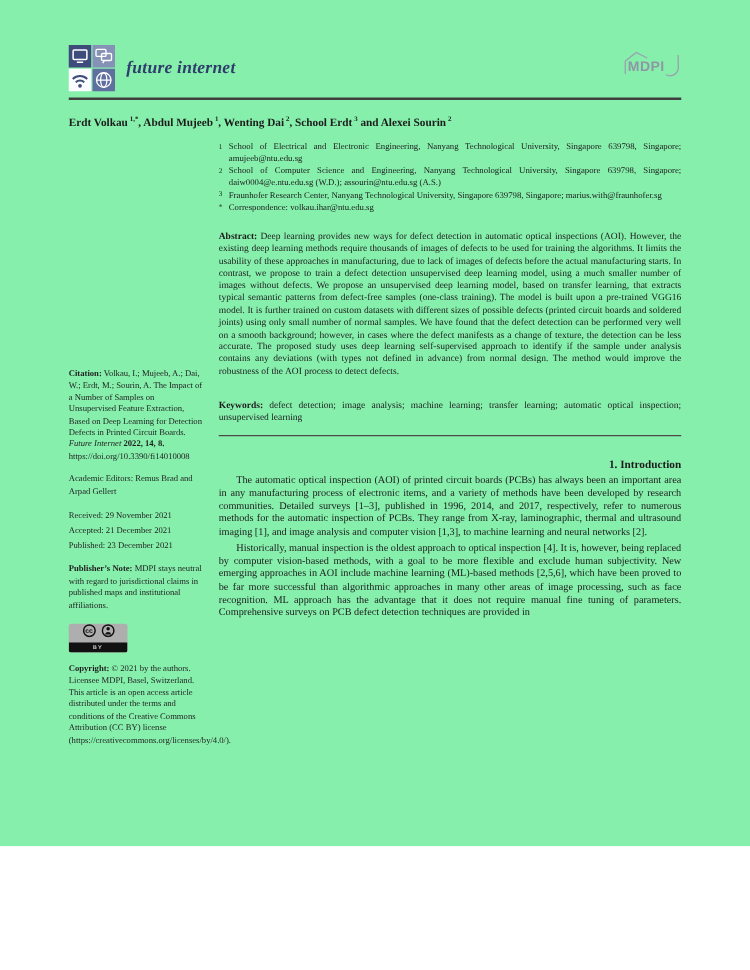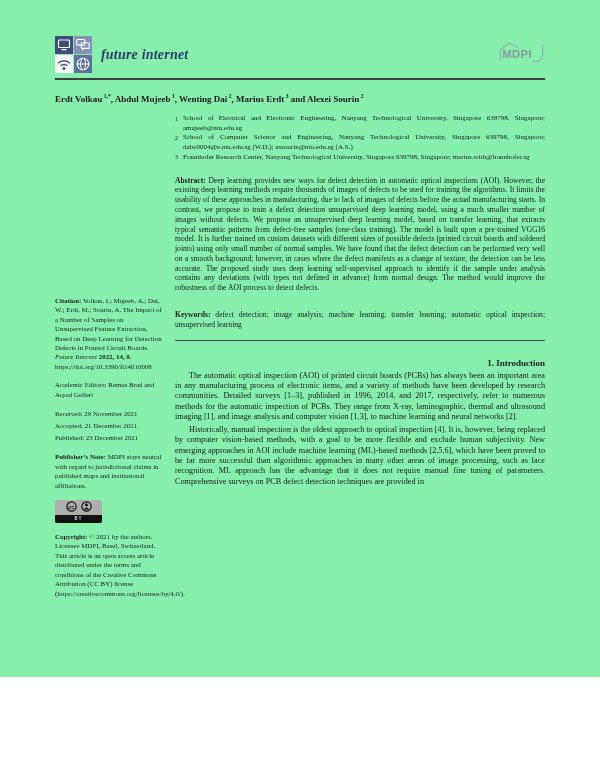--- a/index.html
+++ b/index.html
@@ -103,21 +103,21 @@
           <path d="M57 5 L57 19 C55.5 25 49 27.5 44.5 24.5" fill="none" stroke="#9aa1ad" stroke-width="1.3"></path>
           <text x="6.5" y="21.5" font-family="Liberation Sans, sans-serif" font-size="14" font-weight="bold" fill="#8f97a4" letter-spacing="0.5">MDPI</text>
         </svg>
       </div>
     </div>
     <div class="header-rule"></div>
 
 
     <p class="authors">
       
-    <span><span>Erdt Volkau</span><sup>1,*</sup><span>, </span></span><span><span>Abdul Mujeeb</span><sup>1</sup><span>, </span></span><span><span>Wenting Dai</span><sup>2</sup><span>, </span></span><span><span>Marius Erdt</span><sup>3</sup><span> and </span></span><span><span>Alexei Sourin</span><sup>2</sup><span></span></span></p>
+    <span><span>Erdt Volkau</span><sup>1,*</sup><span>, </span></span><span><span>Abdul Mujeeb</span><sup>1</sup><span>, </span></span><span><span>Wenting Dai</span><sup>2</sup><span>, </span></span><span><span>School Erdt</span><sup>3</sup><span> and </span></span><span><span>Alexei Sourin</span><sup>2</sup><span></span></span></p>
 
     <div class="columns">
 
       <div class="sidebar">
         <div class="side-block">
           <p>
             <span class="run-label">Citation:</span><span> Volkau, I.; Mujeeb, A.; Dai, W.; Erdt, M.; Sourin, A. The Impact of a Number of Samples on Unsupervised Feature Extraction, Based on Deep Learning for Detection Defects in Printed Circuit Boards. </span><span class="it">Future Internet</span><span class="bd"> 2022, 14, 8. </span><span class="doi-link">https://doi.org/10.3390/fi14010008</span>
           </p>
         </div>
         <div class="side-block">
@@ -166,20 +166,24 @@
             <div class="aff-row">
               <span class="aff-marker">2</span>
               <span class="aff-text">School of Computer Science and Engineering, Nanyang Technological University, Singapore 639798, Singapore; daiw0004@e.ntu.edu.sg (W.D.); assourin@ntu.edu.sg (A.S.)</span>
             </div>
 
             <div class="aff-row">
               <span class="aff-marker">3</span>
               <span class="aff-text">Fraunhofer Research Center, Nanyang Technological University, Singapore 639798, Singapore; marius.with@fraunhofer.sg</span>
             </div>
 
+            <div class="aff-row">
+              <span class="aff-marker">*</span>
+              <span class="aff-text">Correspondence: volkau.ihar@ntu.edu.sg</span>
+            </div>
           </div>
 
         <p class="abstract">
           <span class="run-label">Abstract:</span><span> Deep learning provides new ways for defect detection in automatic optical inspections (AOI). However, the existing deep learning methods require thousands of images of defects to be used for training the algorithms. It limits the usability of these approaches in manufacturing, due to lack of images of defects before the actual manufacturing starts. In contrast, we propose to train a defect detection unsupervised deep learning model, using a much smaller number of images without defects. We propose an unsupervised deep learning model, based on transfer learning, that extracts typical semantic patterns from defect-free samples (one-class training). The model is built upon a pre-trained VGG16 model. It is further trained on custom datasets with different sizes of possible defects (printed circuit boards and soldered joints) using only small number of normal samples. We have found that the defect detection can be performed very well on a smooth background; however, in cases where the defect manifests as a change of texture, the detection can be less accurate. The proposed study uses deep learning self-supervised approach to identify if the sample under analysis contains any deviations (with types not defined in advance) from normal design. The method would improve the robustness of the AOI process to detect defects.</span>
         </p>
 
         <p class="keywords">
           <span class="run-label">Keywords:</span><span> defect detection; image analysis; machine learning; transfer learning; automatic optical inspection; unsupervised learning</span>
         </p>
 

